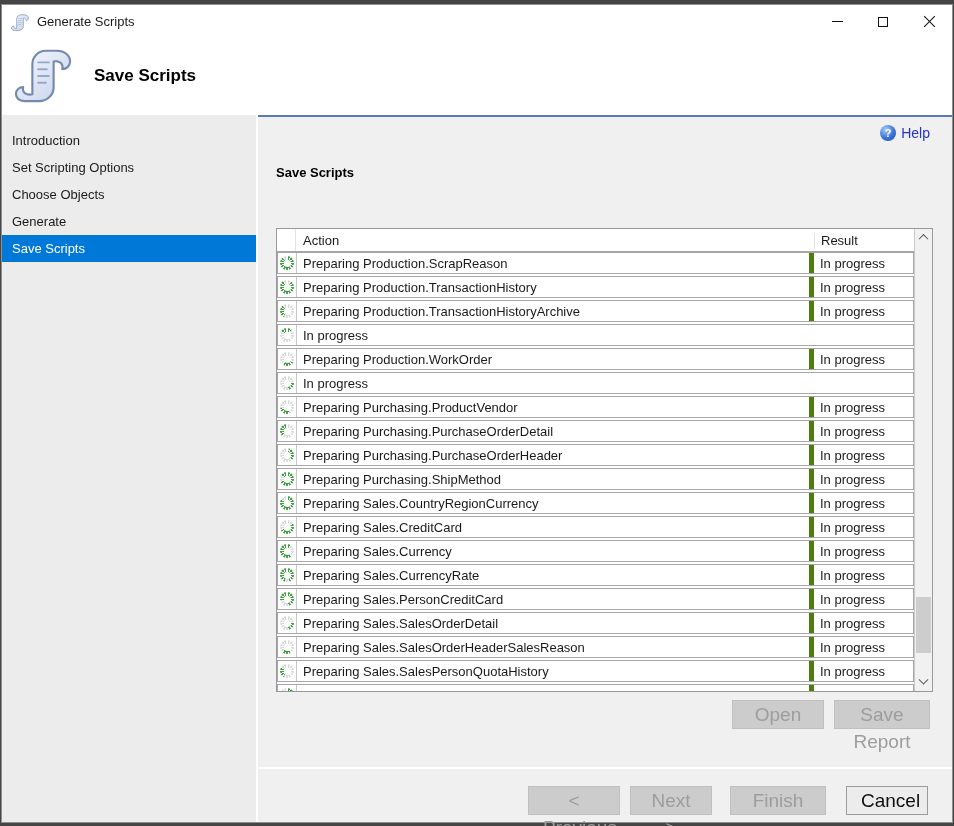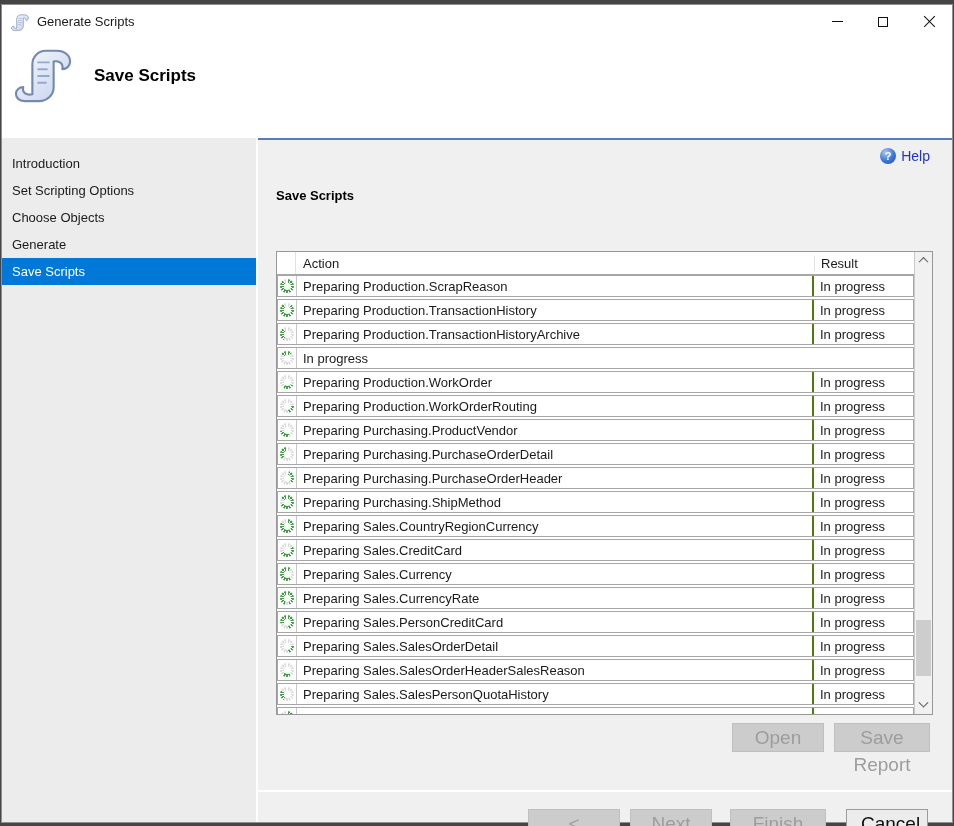--- a/index.html
+++ b/index.html
@@ -24,21 +24,21 @@
   .glyph-min { width:11px; height:1px; background:#111; }
   .glyph-max { width:10px; height:10px; border:1px solid #111; }
   .glyph-close { position:relative; width:13px; height:13px; }
   .glyph-close::before,.glyph-close::after{ content:""; position:absolute; left:-1px; top:6px; width:15px; height:1px; background:#111; }
   .glyph-close::before{ transform:rotate(45deg);} .glyph-close::after{ transform:rotate(-45deg);}
   
   .wiz-header { height:77px; background:#fff; position:relative; flex:0 0 auto; }
   .wiz-header .big-ico { position:absolute; left:12px; top:4px; width:58px; height:64px; }
   .wiz-header .wiz-title { position:absolute; left:92px; top:28px; font-size:17px; font-weight:bold; color:#000; }
   
-  .content { flex:1 1 auto; display:flex; min-height:0;margin-top:23px; }
+  .content { flex:1 1 auto; display:flex; min-height:0; }
   .sidebar { width:256px; background:#ececec; border-right:2px solid #ffffff; padding-top:12px; flex:0 0 auto; }
   .side-item { height:27px; line-height:27px; padding-left:10px; color:#1a1a1a; cursor:default; }
   .side-item.selected { background:#0078d7; color:#fff; }
   .panel { flex:1 1 auto; background:#f0f0f0; border-top:2px solid #5a7ab8; position:relative; min-width:0; }
   
   .help { position:absolute; top:8px; right:22px; display:flex; align-items:center; gap:5px; cursor:pointer; }
   .help-ico { width:16px; height:16px; border-radius:50%;
     background:radial-gradient(circle at 35% 28%, #a8c8f2, #3b74d6 55%, #1b4fae);
     color:#fff; font-weight:bold; font-size:11px; line-height:16px; text-align:center; }
   .help-text { color:#2333cc; font-size:14px; }
@@ -47,21 +47,21 @@
   .grid { position:absolute; left:18px; top:111px; width:657px; height:464px;
     background:#fff; border:1px solid #999; display:flex; }
   .grid-main { flex:1 1 auto; overflow:hidden; display:flex; flex-direction:column; }
   .grid-head { height:23px; display:flex; align-items:center; border-bottom:1px solid #a6a6a6; background:#fff; flex:0 0 auto; }
   .gh-icon { width:19px; height:100%; border-right:1px solid #e2e2e2; }
   .gh-action { flex:1 1 auto; padding-left:7px; border-right:1px solid #e2e2e2; }
   .gh-result { width:99px; padding-left:6px; }
   .grid-body { flex:1 1 auto; overflow:hidden; }
   .grow { height:22px; margin-bottom:2px; border:1px solid #a6a6a6; display:flex; align-items:center; background:#fff; }
   .gc-icon { width:19px; align-self:stretch; border-right:1px solid #c7c7c7; display:flex; align-items:center; justify-content:center; }
-  .gc-action { flex:1 1 auto; padding-left:6px; border-right:2px solid #4d7c0f; align-self:stretch; display:flex; align-items:center; white-space:nowrap; overflow:hidden; }
+  .gc-action { flex:1 1 auto; padding-left:6px; border-right:5px solid #4d7c0f; align-self:stretch; display:flex; align-items:center; white-space:nowrap; overflow:hidden; }
   .gc-result { width:99px; padding-left:6px; }
   .spinner { width:14px; height:14px; border-radius:50%; position:relative; }
   .spinner::after { content:""; position:absolute; left:3.5px; top:3.5px; width:7px; height:7px; border-radius:50%; background:#fff; }
   
   .vscroll { width:18px; flex:0 0 auto; background:#f1f1f1; border-left:1px solid #c9c9c9; position:relative; }
   .sb-btn { position:absolute; left:0; width:100%; height:17px; display:flex; align-items:center; justify-content:center; }
   .sb-up { top:0; } .sb-down { bottom:0; }
   .chev { width:7px; height:7px; border-left:1.5px solid #555; border-top:1.5px solid #555; }
   .chev-up { transform:rotate(45deg) translate(1px,1px); }
   .chev-down { transform:rotate(225deg) translate(2px,2px); }
@@ -193,21 +193,20 @@
                   <span class="spinner" style="background: repeating-conic-gradient(rgb(255, 255, 255) 0deg, rgb(255, 255, 255) 9deg, rgba(0, 0, 0, 0) 9deg, rgba(0, 0, 0, 0) 27deg), conic-gradient(from 120deg, rgb(63, 158, 63) 0deg, rgb(63, 158, 63) 25%, rgb(217, 221, 217) 25%, rgb(217, 221, 217) 100%);"></span>
                 </div>
     <div class="gc-action">Preparing Production.WorkOrder</div>
     <div class="gc-result">In progress</div>
   </div>
 
   <div class="grow">
     <div class="gc-icon">
                   <span class="spinner" style="background: repeating-conic-gradient(rgb(255, 255, 255) 0deg, rgb(255, 255, 255) 9deg, rgba(0, 0, 0, 0) 9deg, rgba(0, 0, 0, 0) 27deg), conic-gradient(from 80deg, rgb(63, 158, 63) 0deg, rgb(63, 158, 63) 26%, rgb(217, 221, 217) 26%, rgb(217, 221, 217) 100%);"></span>
                 </div>
-    <div class="gc-action">Preparing Production.WorkOrderRouting</div>
     <div class="gc-result">In progress</div>
   </div>
 
   <div class="grow">
     <div class="gc-icon">
                   <span class="spinner" style="background: repeating-conic-gradient(rgb(255, 255, 255) 0deg, rgb(255, 255, 255) 9deg, rgba(0, 0, 0, 0) 9deg, rgba(0, 0, 0, 0) 27deg), conic-gradient(from 160deg, rgb(63, 158, 63) 0deg, rgb(63, 158, 63) 27%, rgb(217, 221, 217) 27%, rgb(217, 221, 217) 100%);"></span>
                 </div>
     <div class="gc-action">Preparing Purchasing.ProductVendor</div>
     <div class="gc-result">In progress</div>
   </div>

